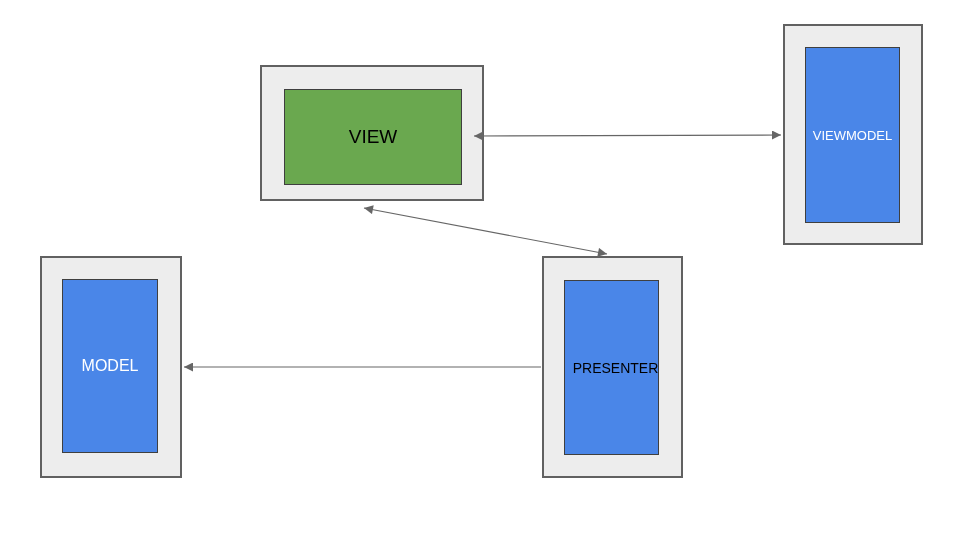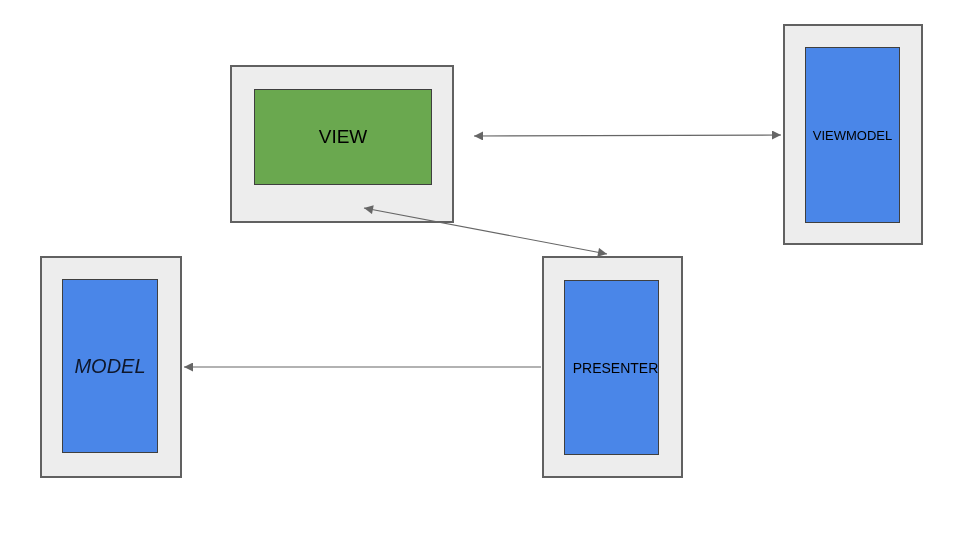--- a/index.html
+++ b/index.html
@@ -41,33 +41,33 @@
     width: 960px;
     height: 540px;
     pointer-events: none;
   }
 </style>
 </head>
 <body>
 
 <div id="stage">
   <div id="nodes-layer">
-      <div class="node-container" style="left: 230px; top: 65px; width: 224px; height: 158px; background: rgb(237, 237, 237); border-color: rgb(97, 97, 97);">
+      <div class="node-container" style="left: 260px; top: 65px; width: 224px; height: 136px; background: rgb(237, 237, 237); border-color: rgb(97, 97, 97);">
         <div class="node-fill" style="left: 22px; top: 22px; width: 178px; height: 96px; background: rgb(106, 168, 79); border-color: rgb(63, 63, 63);">
           <span class="node-label" style="font-size: 19px; color: rgb(0, 0, 0);">VIEW</span>
         </div>
       </div>
       <div class="node-container" style="left: 783px; top: 24px; width: 140px; height: 221px; background: rgb(237, 237, 237); border-color: rgb(97, 97, 97);">
         <div class="node-fill" style="left: 20px; top: 21px; width: 95px; height: 176px; background: rgb(74, 134, 232); border-color: rgb(63, 63, 63);">
-          <span class="node-label" style="font-size: 13px; color: #000000;">VIEWMODEL</span>
+          <span class="node-label" style="font-size: 13px; color: #ffffff;">VIEWMODEL</span>
         </div>
       </div>
       <div class="node-container" style="left: 40px; top: 256px; width: 142px; height: 222px; background: rgb(237, 237, 237); border-color: rgb(97, 97, 97);">
         <div class="node-fill" style="left: 20px; top: 21px; width: 96px; height: 174px; background: rgb(74, 134, 232); border-color: rgb(63, 63, 63);">
-          <span class="node-label" style="font-size: 20px; color: #0f172a; font-style: italic;">MODEL</span>
+          <span class="node-label" style="font-size: 16px; color: #ffffff;">MODEL</span>
         </div>
       </div>
       <div class="node-container" style="left: 542px; top: 256px; width: 141px; height: 222px; background: rgb(237, 237, 237); border-color: rgb(97, 97, 97);">
         <div class="node-fill" style="left: 20px; top: 22px; width: 95px; height: 175px; background: rgb(74, 134, 232); border-color: rgb(63, 63, 63);">
           <span class="node-label" style="font-size: 14px; color: rgb(0, 0, 0); padding-left: 8px;">PRESENTER</span>
         </div>
       </div>
     </div>
   <svg id="edges-layer" viewBox="0 0 960 540" xmlns="http://www.w3.org/2000/svg">
       <defs>

